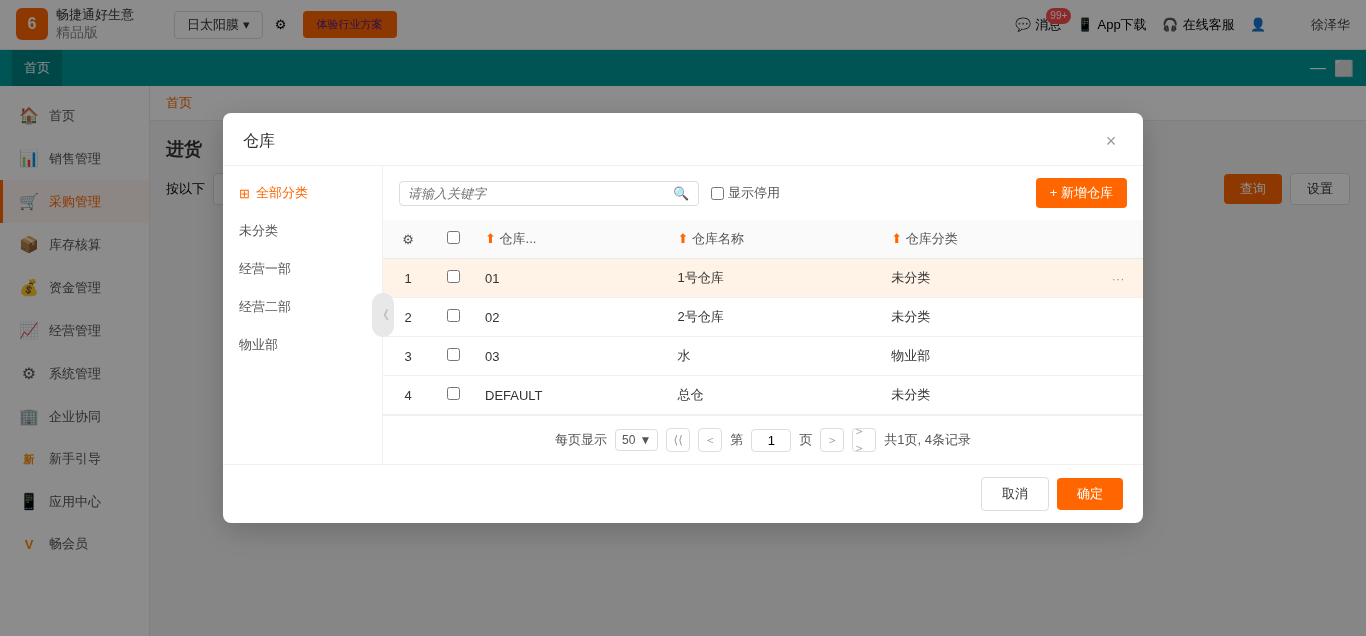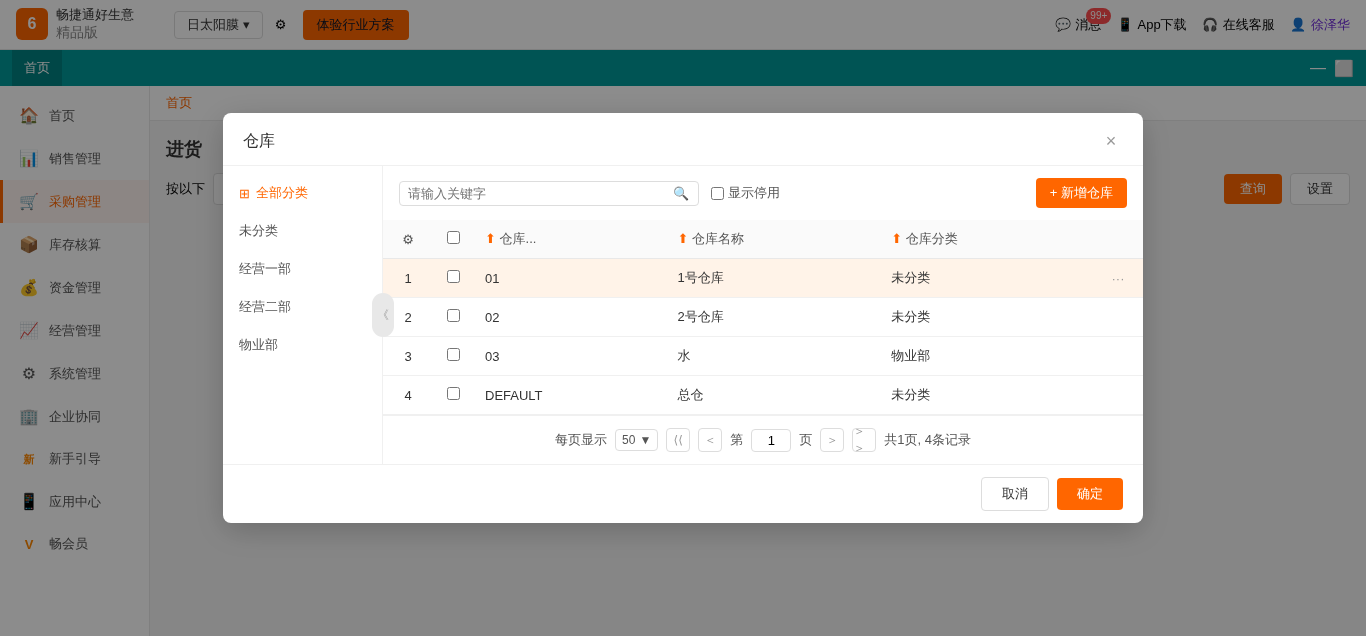--- a/index.html
+++ b/index.html
@@ -34,31 +34,31 @@
     .store-selector {
       display: flex; align-items: center; gap: 4px;
       padding: 4px 12px; border: 1px solid #ddd; border-radius: 4px;
       cursor: pointer; color: #333; font-size: 13px; margin-left: 8px;
     }
     .header-actions {
       display: flex; align-items: center; gap: 16px;
       margin-left: auto;
     }
     .btn-trial {
-      background: #ff6600; color: #0f172a;
+      background: #ff6600; color: #4c1d95;
       border: none; border-radius: 4px;
-      padding: 6px 14px; cursor: pointer; font-size: 13px;
+      padding: 6px 14px; cursor: pointer; font-size: 11px;
     }
     .badge-wrap { position: relative; display: inline-flex; align-items: center; gap: 4px; }
     .badge {
       position: absolute; top: -8px; right: -10px;
       background: #ff4d4f; color: white; font-size: 10px;
       border-radius: 8px; padding: 1px 4px; line-height: 1.4;
     }
-    .user-name { color: #6d28d9; }
+    .user-name { color: #404040; margin-left: 40px; }
 
     
     .layout { display: flex; height: 586px; }
 
     
     .sidebar {
       width: 150px;
       background: #fff;
       border-right: 1px solid #e8e8e8;
       padding-top: 8px;
@@ -151,21 +151,21 @@
     .table-toolbar {
       display: flex; align-items: center; gap: 12px;
       padding: 12px 16px;
     }
     .search-box {
       display: flex; align-items: center;
       border: 1px solid #ddd; border-radius: 4px;
       padding: 4px 8px; gap: 4px; flex: 1; max-width: 300px;
     }
     .search-box input {
-      border: none; outline: none; font-size: 13px; flex: 1; color: #15803d;
+      border: none; outline: none; font-size: 13px; flex: 1; color: #15803d; font-style: italic;
     }
     .show-disabled-label {
       display: flex; align-items: center; gap: 4px; color: #555; font-size: 13px;
     }
     .add-btn {
       margin-left: auto;
       background: #ff6600; color: white; border: none; border-radius: 4px;
       padding: 6px 14px; cursor: pointer; font-size: 13px;
     }
 

